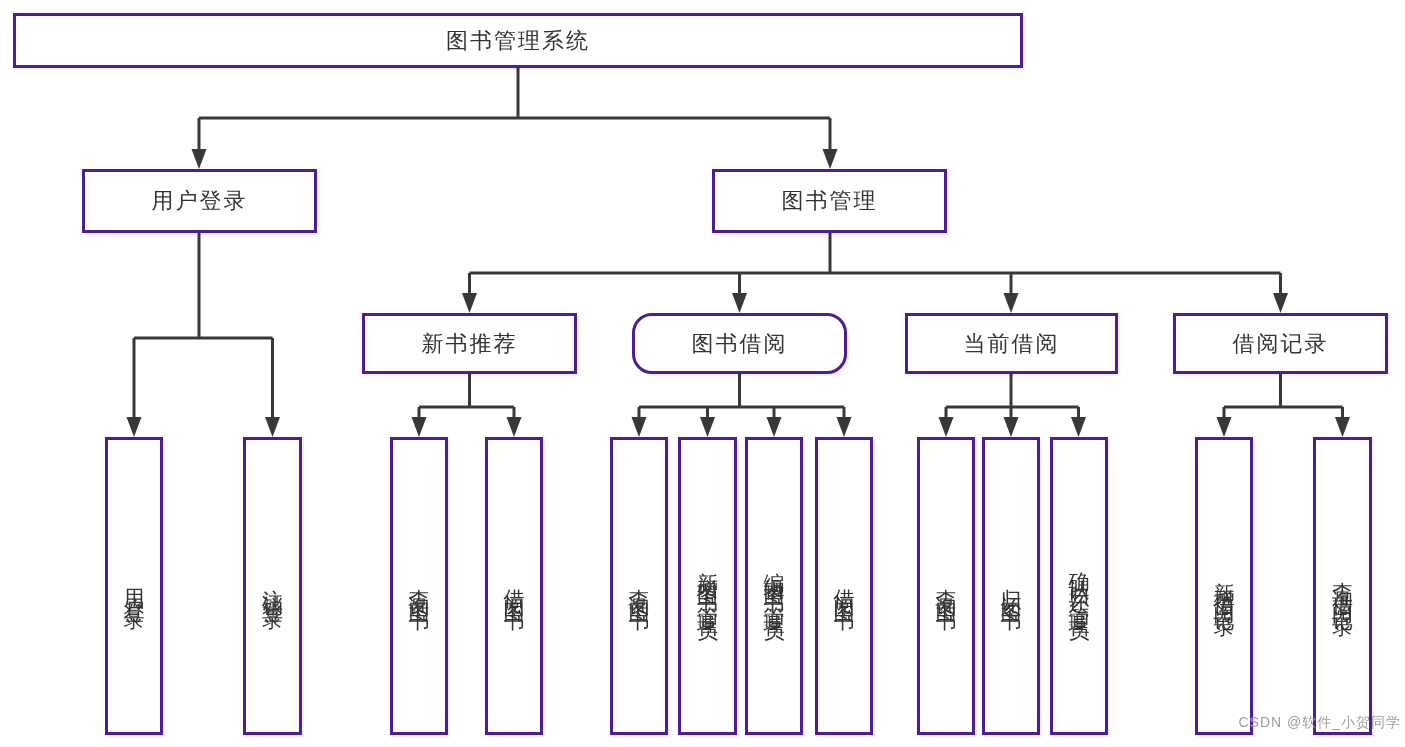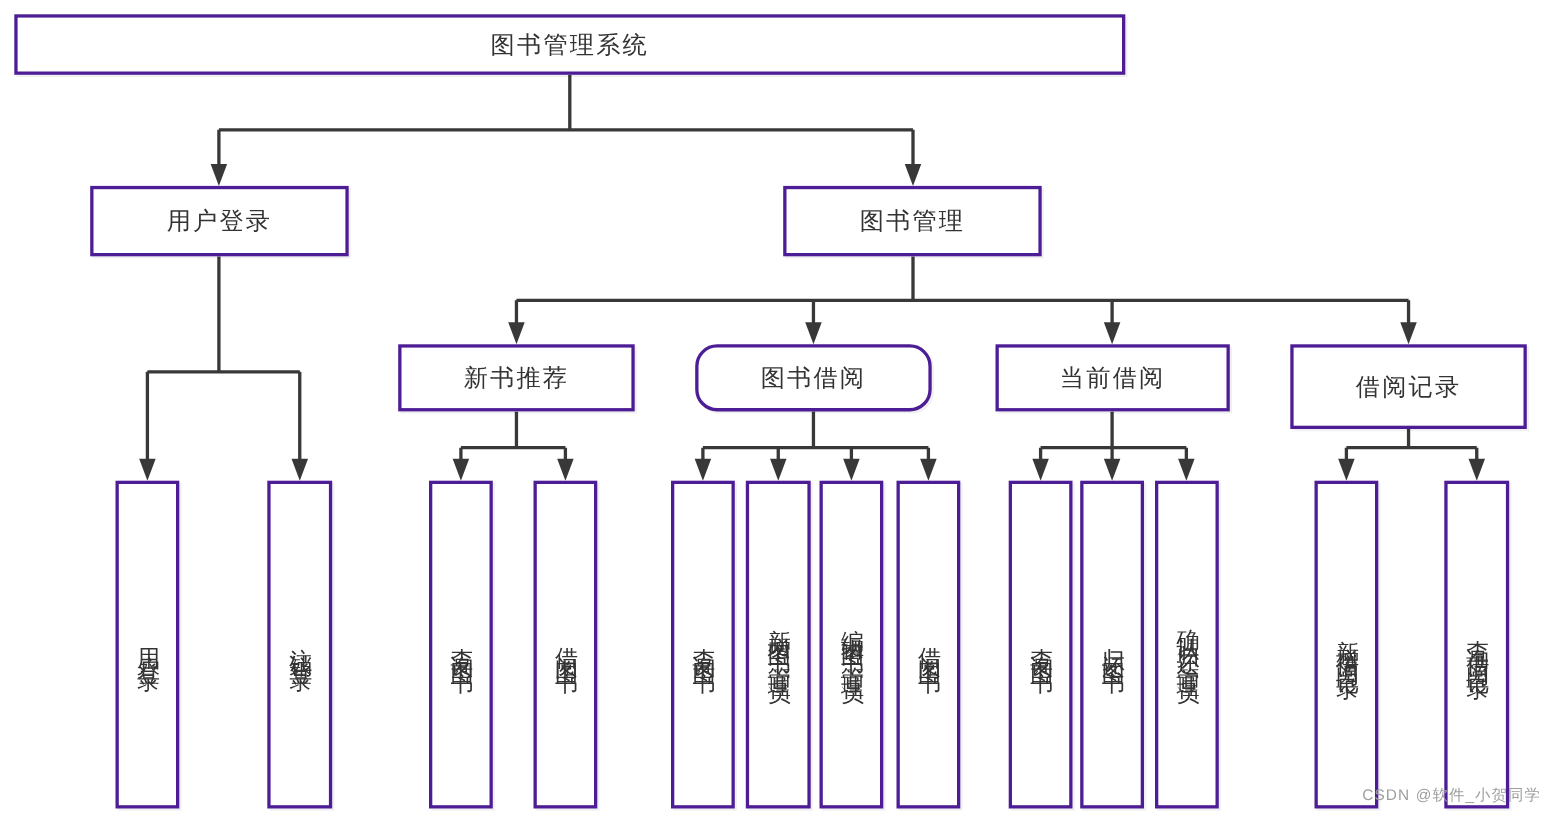--- a/index.html
+++ b/index.html
@@ -104,21 +104,21 @@
 
   <div class="box" style="left:712px;top:169px;width:235px;height:64px;">
     <span class="hlabel">图书管理</span>
   </div>
   <div class="box" style="left:632px;top:313px;width:215px;height:61px;border-radius:20px;">
     <span class="hlabel">图书借阅</span>
   </div>
   <div class="box" style="left:905px;top:313px;width:213px;height:61px;">
     <span class="hlabel">当前借阅</span>
   </div>
-  <div class="box" style="left:1173px;top:313px;width:215px;height:77px;">
+  <div class="box" style="left:1173px;top:313px;width:215px;height:61px;">
     <span class="hlabel">借阅记录</span>
   </div>
 
   <div class="box" style="left:105px;top:437px;width:58px;height:298px;">
     <span class="vlabel">用户登录</span>
   </div>
   <div class="box" style="left:243px;top:437px;width:59px;height:298px;">
     <span class="vlabel">注销登录</span>
   </div>
 

